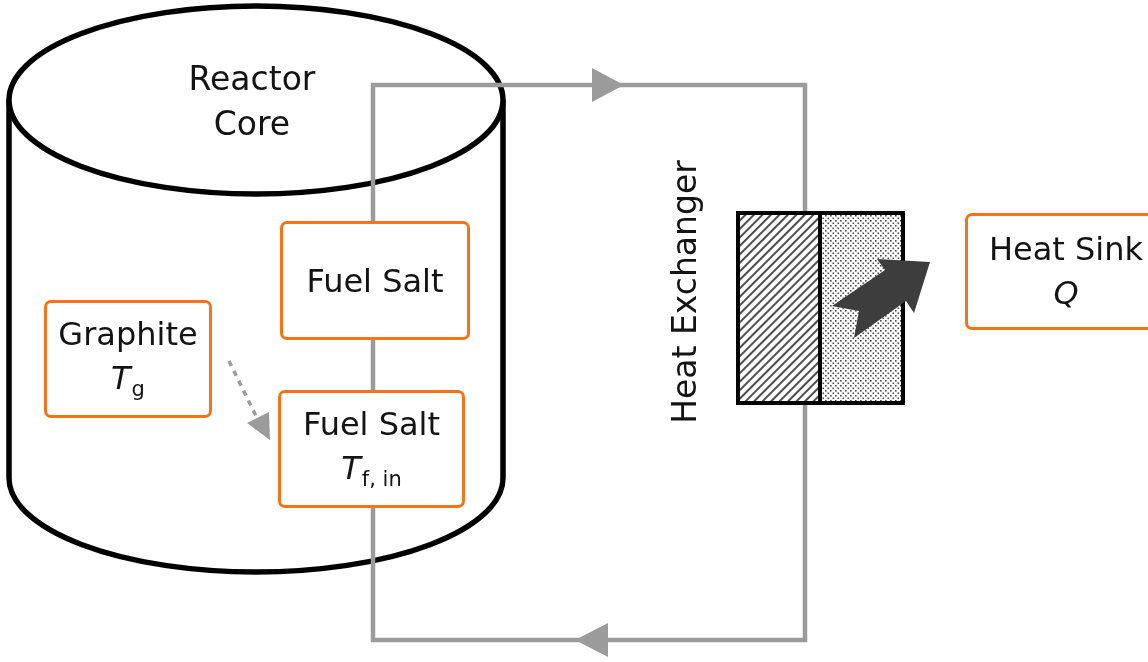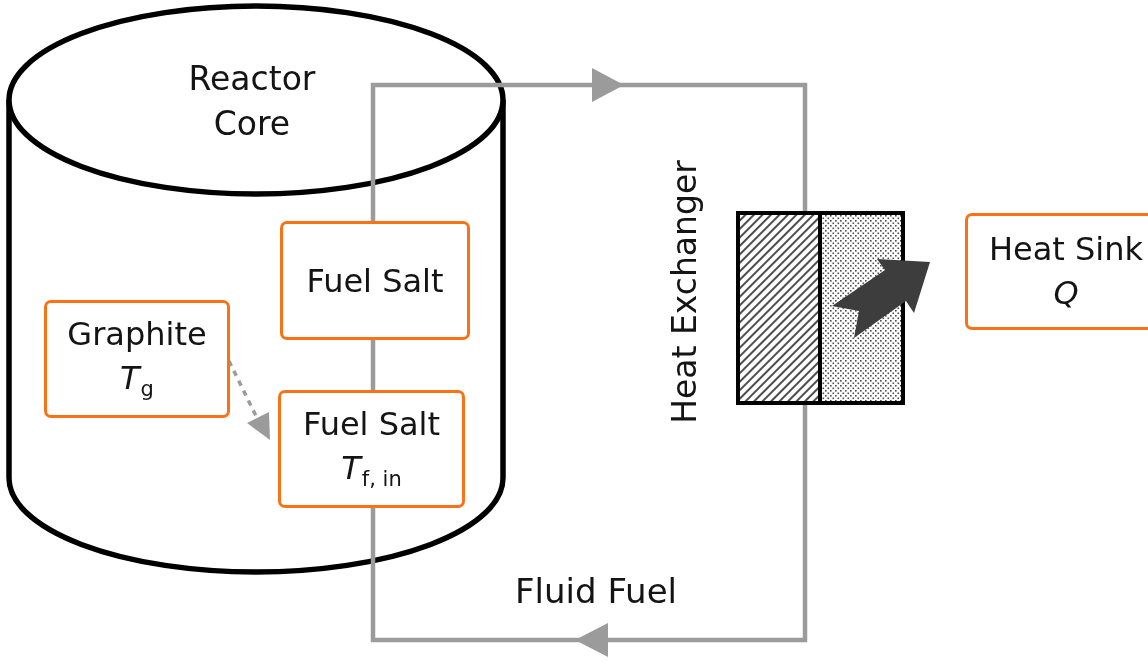--- a/index.html
+++ b/index.html
@@ -14,21 +14,21 @@
   .node {
     position:absolute; background:#ffffff; border:3px solid #f97316;
     border-radius:7px; display:flex; flex-direction:column;
     align-items:center; justify-content:center; text-align:center;
   }
   .node .name  { font-size:32px; line-height:42px; white-space:nowrap; }
   .varline     { font-size:32px; line-height:46px; white-space:nowrap; }
   .var         { font-style:italic; }
   .sub         { font-size:21px; position:relative; top:7px; margin-left:1px; }
 
-  #box-graphite { left:44px;  top:300px; width:186px; height:118px; }
+  #box-graphite { left:44px;  top:300px; width:168px; height:118px; }
   #box-fuel-out { left:280px; top:221px; width:190px; height:119px; }
   #box-fuel-in  { left:278px; top:390px; width:187px; height:118px; }
   #box-heatsink { left:938px; top:213px; width:202px; height:117px;margin-left:27px; }
 
   .lbl { position:absolute; transform:translate(-50%,-50%); text-align:center; }
   #lbl-reactor { left:252px; top:101px; width:180px; font-size:33px; line-height:45px; }
   #lbl-hx      { left:684px; top:292px; font-size:33px; white-space:nowrap;
                  transform:translate(-50%,-50%) rotate(-90deg); }
   #lbl-fluid   { left:596px; top:591px; font-size:34px; white-space:nowrap; }
 </style>
@@ -85,15 +85,14 @@
     <div class="varline"><span class="var">T</span><span class="sub">f, in</span></div>
   </div>
 
   <div class="node" id="box-heatsink">
     <div class="name">Heat Sink</div>
     <div class="varline"><span class="var">Q</span></div>
   </div>
 
   <div class="lbl" id="lbl-reactor">Reactor Core</div>
   <div class="lbl" id="lbl-hx">Heat Exchanger</div>
-  <div class="lbl" id="lbl-fluid">Fluid Fuel</div>
 
 </div>
 
 </body></html>

